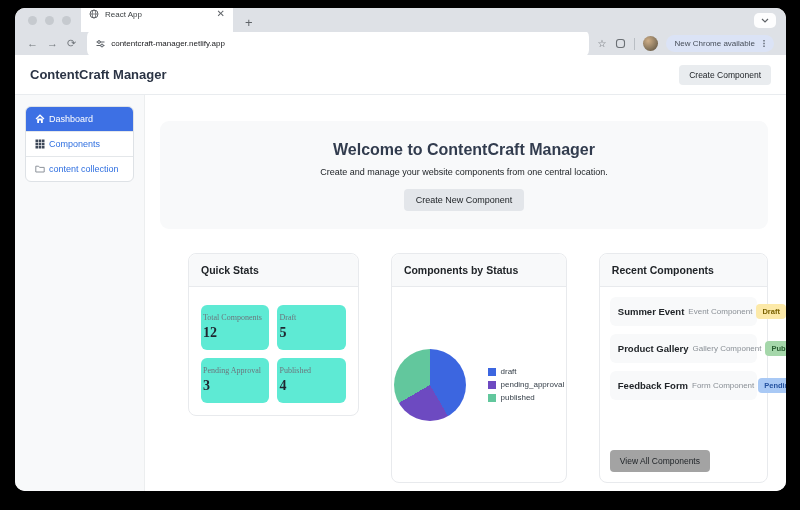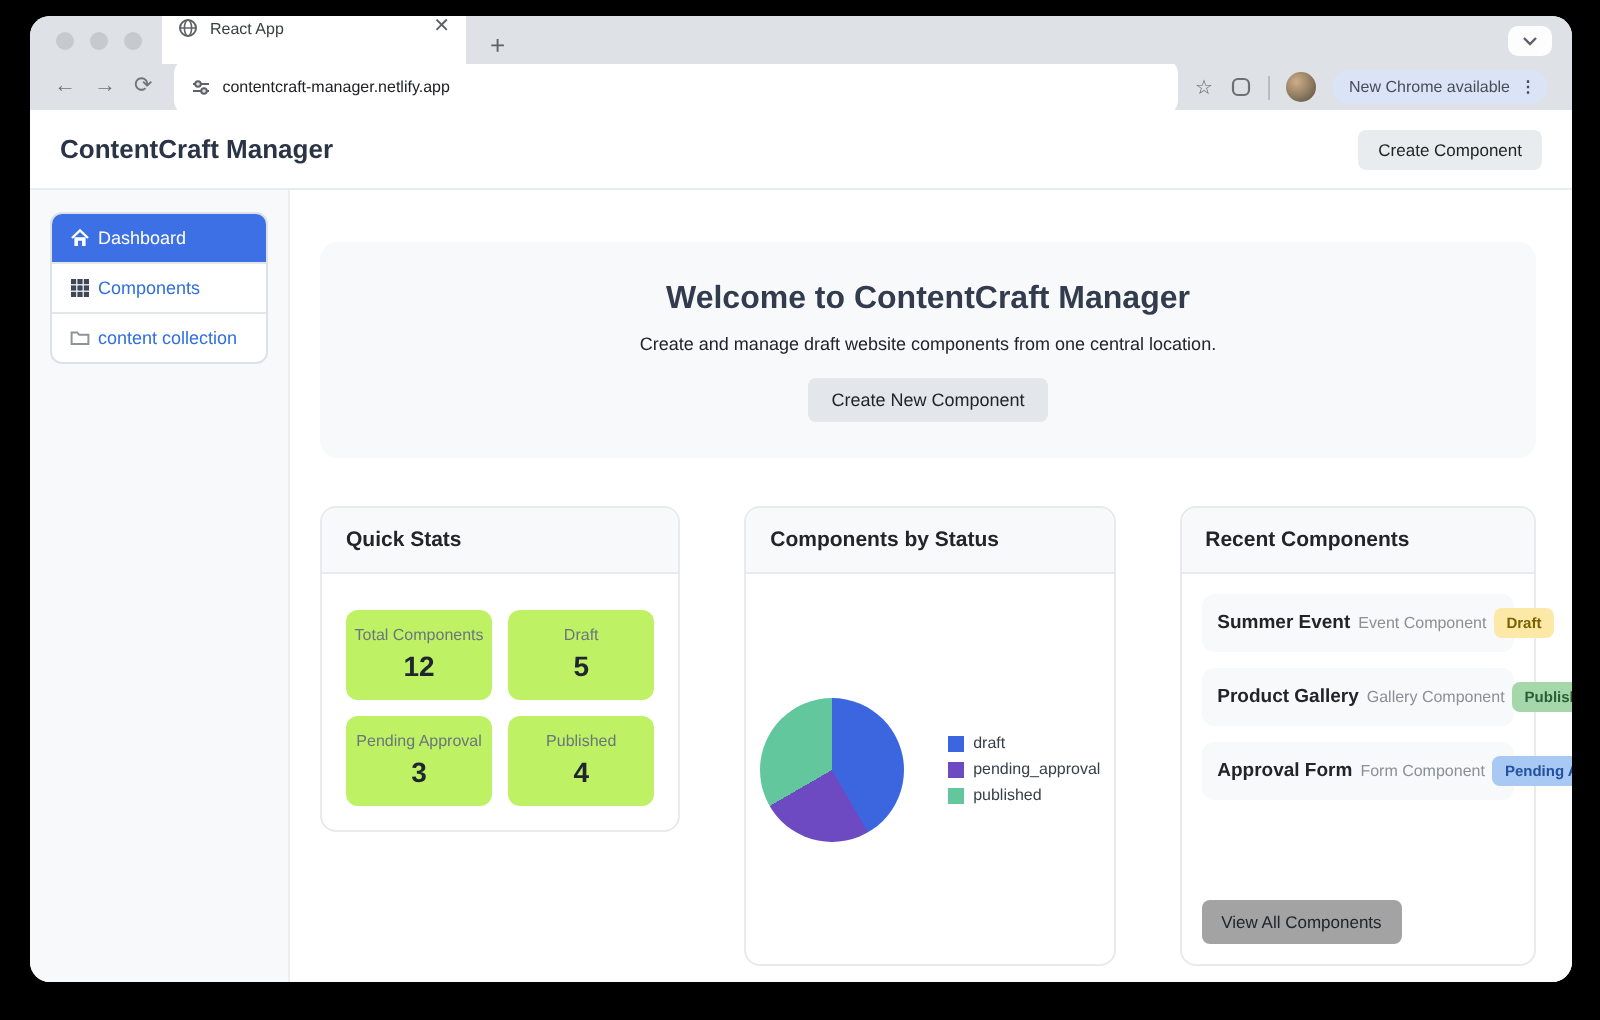--- a/index.html
+++ b/index.html
@@ -53,32 +53,32 @@
 
   .main { flex:1; background:#fff; padding:26px 18px 0 15px; min-width:0; }
 
   
   .welcome { background:#f8f9fa; border-radius:9px; text-align:center; padding:20px 10px 18px; margin-bottom:24px; }
   .welcome h1 { font-size:16px; font-weight:bold; color:#323c4e; }
   .welcome p { font-size:9px; color:#212529; margin-top:8px; }
   .welcome .btn-light { margin:12px 0 0; background:#e3e6ea; font-size:9px; padding:6px 12px; }
 
   
-  .cards { display:flex; gap:32px; align-items:flex-start; }
+  .cards { display:flex; gap:32px; align-items:flex-start;margin-left:28px; }
   .card { background:#fff; border:1px solid #e8eaed; border-radius:8px; display:flex; flex-direction:column; min-width:0; }
   .card-1 { flex:1 1 0; }
   .card-2 { flex:1.03 1 0; height:230px; }
   .card-3 { flex:0.99 1 0; height:230px; }
   .card-header { background:#f8f9fa; border-bottom:1px solid #e8eaed; border-radius:8px 8px 0 0;
     padding:10px 12px; font-size:10.5px; font-weight:bold; color:#212529; }
   .card-body { padding:12px; flex:1; display:flex; flex-direction:column; min-height:0; }
 
   
   .stats-grid { display:grid; grid-template-columns:1fr 1fr; gap:8px; margin-top:6px; }
-  .stat-tile { background:#bef264; border-radius:6px; text-align:center; padding:8px 2px 9px; }
+  .stat-tile { background:#5eead4; border-radius:6px; padding:8px 2px 9px;font-family:Liberation Serif, serif; }
   .stat-label { font-size:8px; color:#6c757d; }
   .stat-value { font-size:14px; font-weight:bold; color:#1f2630; margin-top:3px; }
 
   
   .chart-body { align-items:center; justify-content:center; flex-direction:row !important; gap:22px; }
   .pie { width:72px; height:72px; border-radius:50%; flex:0 0 auto; }
   .legend { display:flex; flex-direction:column; gap:4px; }
   .legend-item { display:flex; align-items:center; gap:5px; }
   .legend-swatch { width:8px; height:8px; flex:0 0 auto; }
   .legend-label { font-size:8px; color:#37404a; }
@@ -200,21 +200,21 @@
           </span>
           <span>content collection</span>
         </div>
       </div>
     </div>
 
     <div class="main">
 
       <div class="welcome">
         <h1>Welcome to ContentCraft Manager</h1>
-        <p>Create and manage draft website components from one central location.</p>
+        <p>Create and manage your website components from one central location.</p>
         <button class="btn btn-light">Create New Component</button>
       </div>
 
       <div class="cards">
 
         <div class="card card-1">
           <div class="card-header">Quick Stats</div>
           <div class="card-body">
             <div class="stats-grid">
               <div class="stat-tile">
@@ -265,21 +265,21 @@
               <span class="recent-name">Summer Event</span>
               <span class="recent-type">Event Component</span>
               <span class="badge" style="background: rgb(252, 233, 168); color: rgb(122, 98, 0);">Draft</span>
             </div>
             <div class="recent-row">
               <span class="recent-name">Product Gallery</span>
               <span class="recent-type">Gallery Component</span>
               <span class="badge" style="background: rgb(165, 215, 170); color: rgb(42, 95, 51);">Published</span>
             </div>
             <div class="recent-row">
-              <span class="recent-name">Approval Form</span>
+              <span class="recent-name">Feedback Form</span>
               <span class="recent-type">Form Component</span>
               <span class="badge" style="background: rgb(169, 201, 245); color: rgb(35, 81, 159);">Pending Approval</span>
             </div>
             <button class="btn view-all">View All Components</button>
           </div>
         </div>
 
       </div>
     </div>
   </div>

